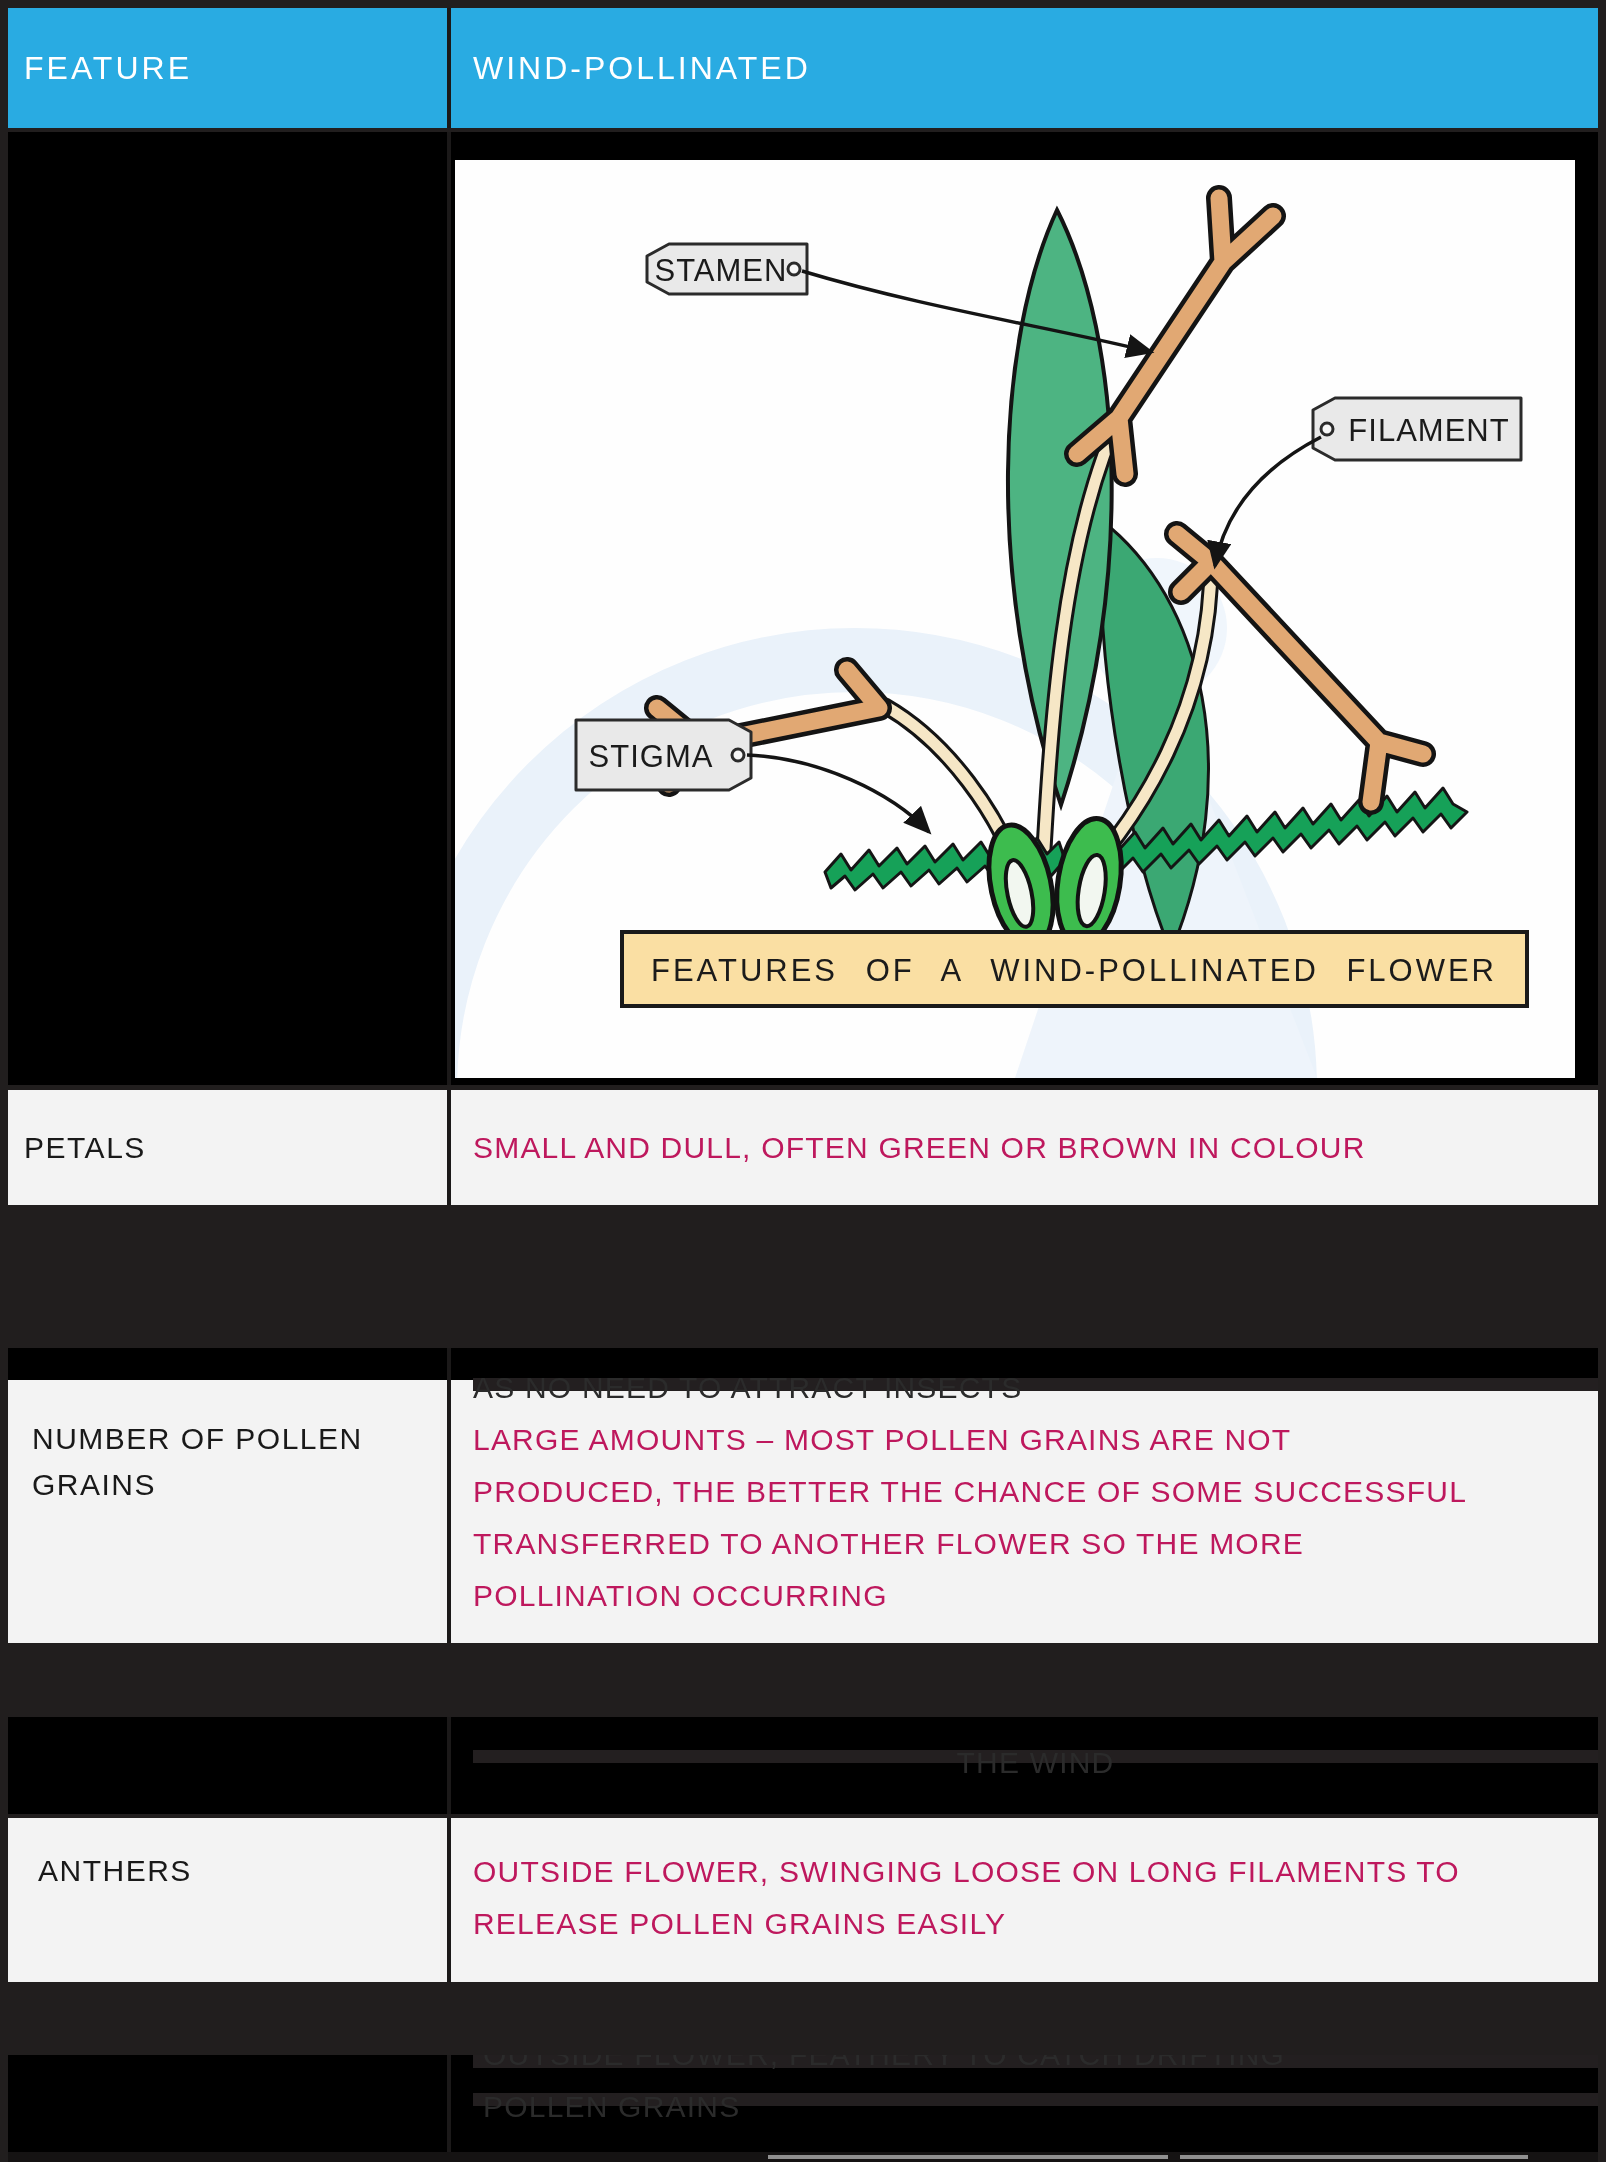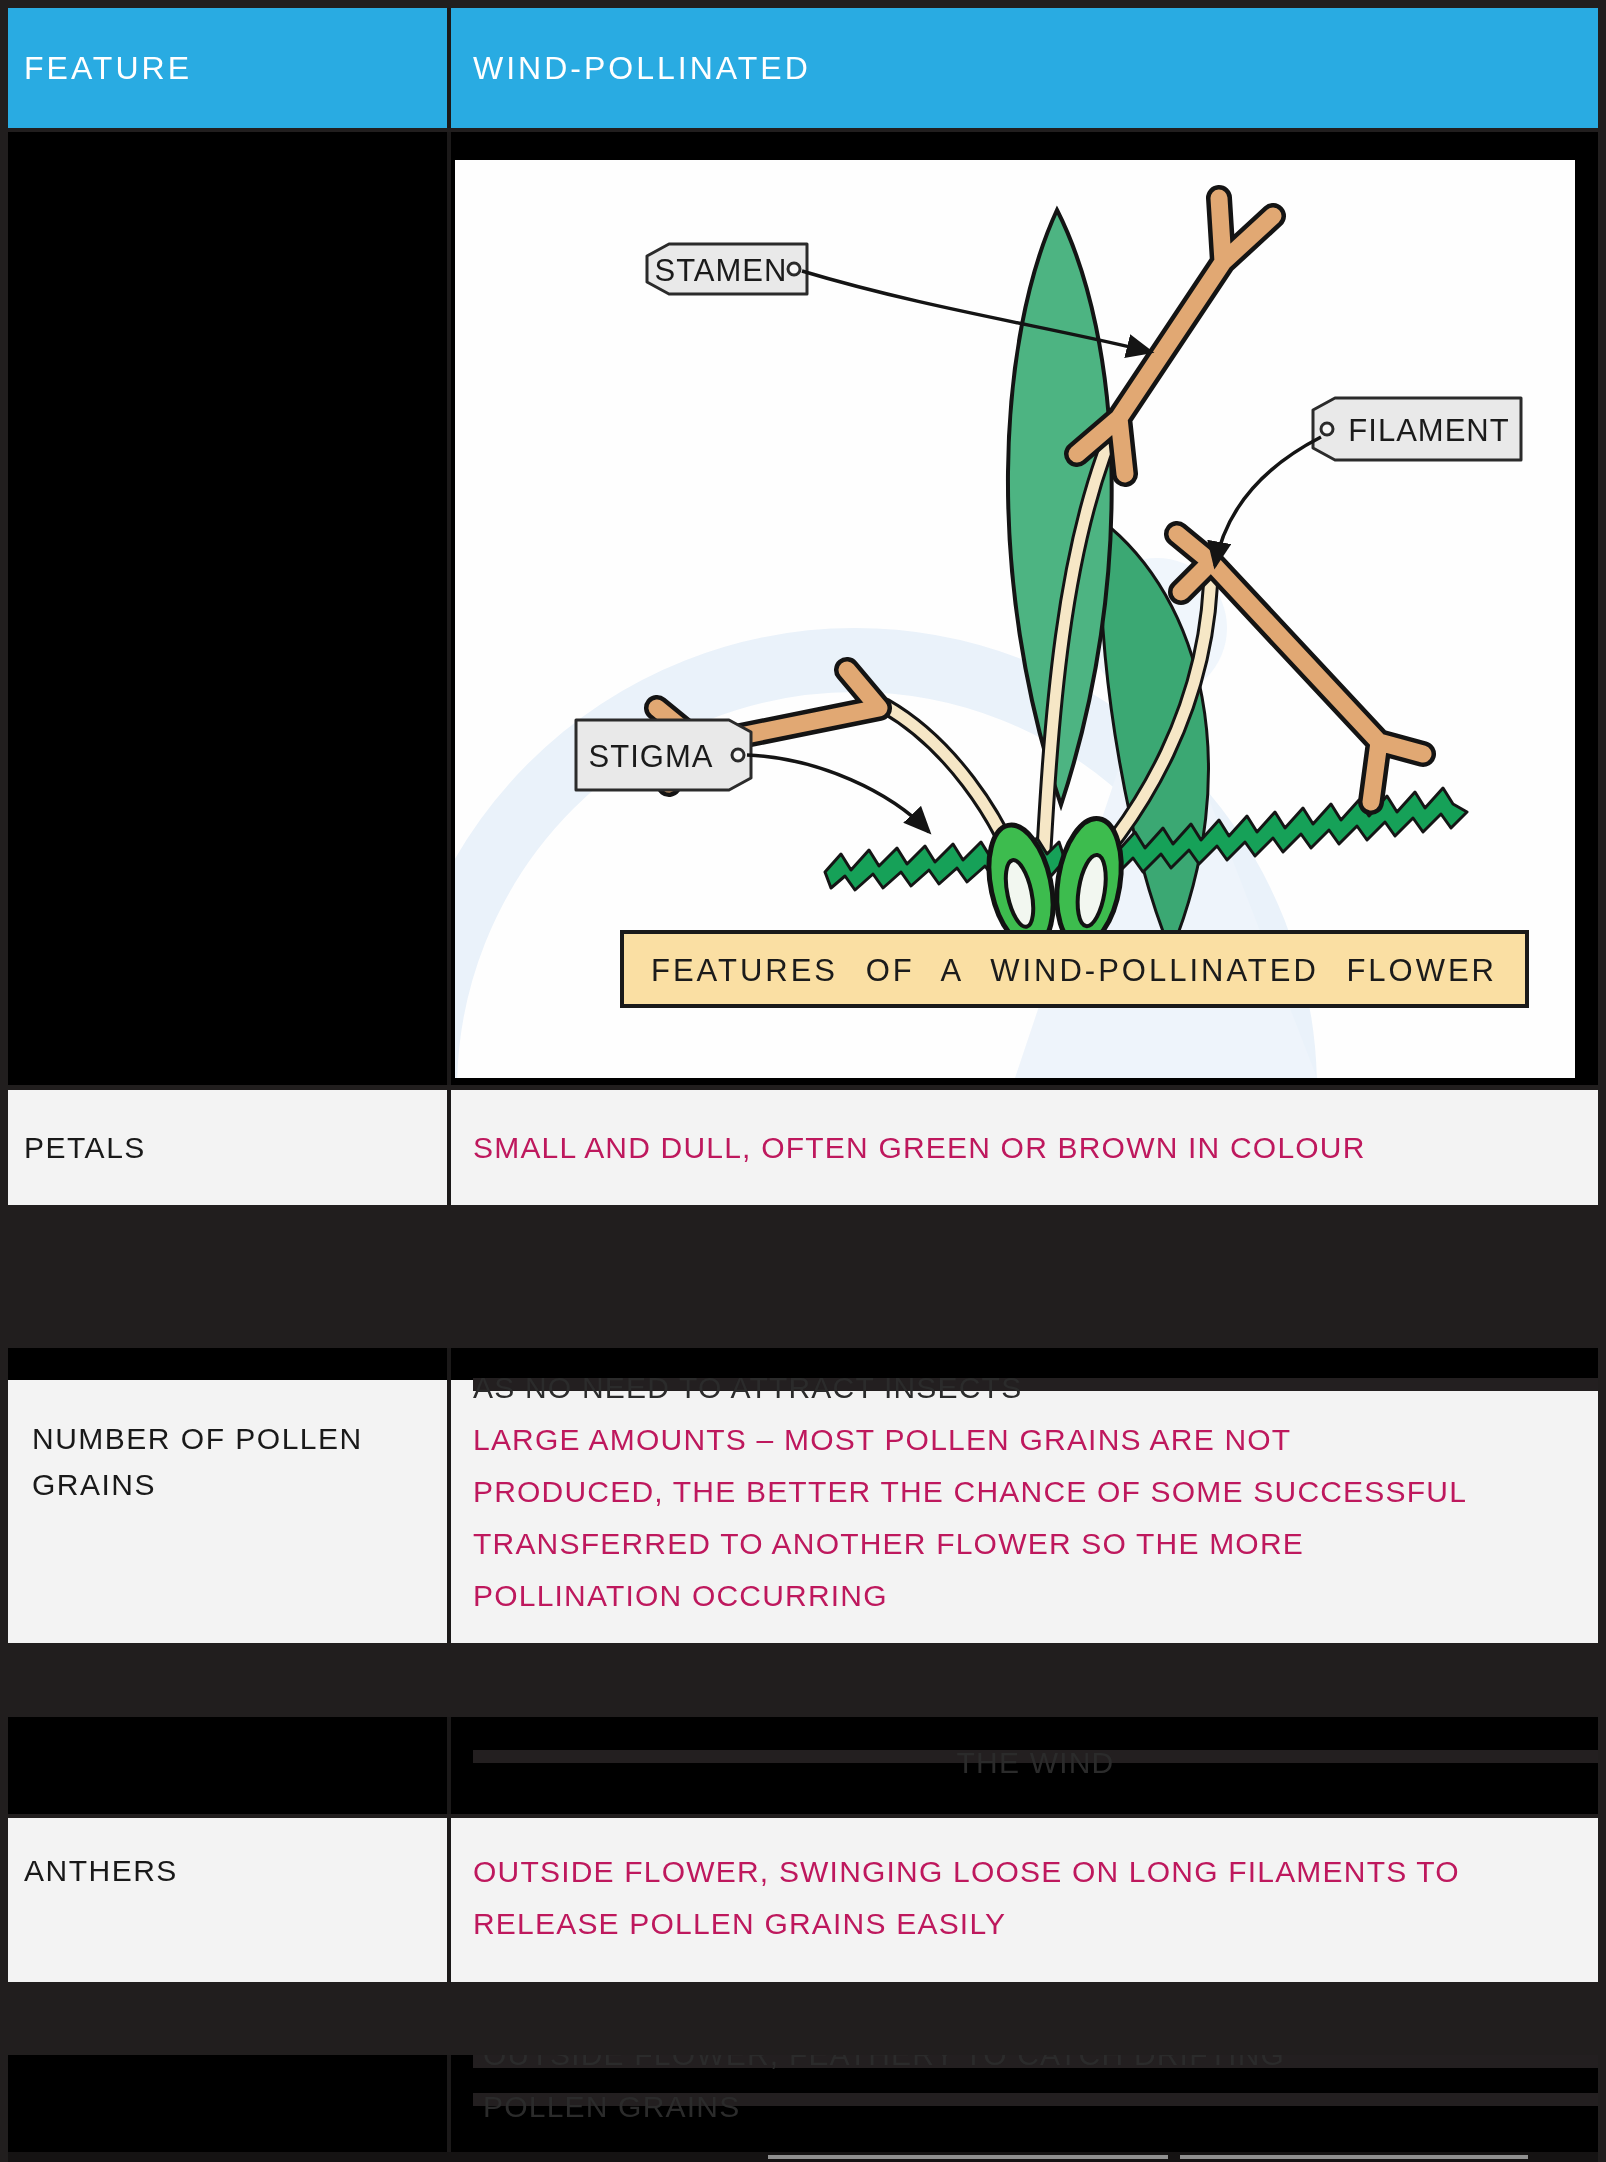--- a/index.html
+++ b/index.html
@@ -169,21 +169,21 @@
     <div class="col-div"></div>
     <div class="cell-r dark-cell" style="padding-left:22px;padding-top:20px;text-align:center;">
       <div class="redact-band" style="top:33px;left:22px;"></div>
       <div class="hidden-text">
           <div class="line">THE WIND</div>
         </div>
     </div>
   </div>
 
   <div class="row light" style="top:1818px;height:164px;">
-    <div class="cell-l" style="padding:30px 20px 0 16px;">
+    <div class="cell-l" style="padding:30px 20px 0 30px;">
       <span class="label-text">ANTHERS</span>
     </div>
     <div class="col-div"></div>
     <div class="cell-r" style="padding:28px 30px 0 22px;">
       <div class="body-text">
           <div class="line">OUTSIDE FLOWER, SWINGING LOOSE ON LONG FILAMENTS TO</div>
           <div class="line">RELEASE POLLEN GRAINS EASILY</div>
         </div>
     </div>
   </div>

